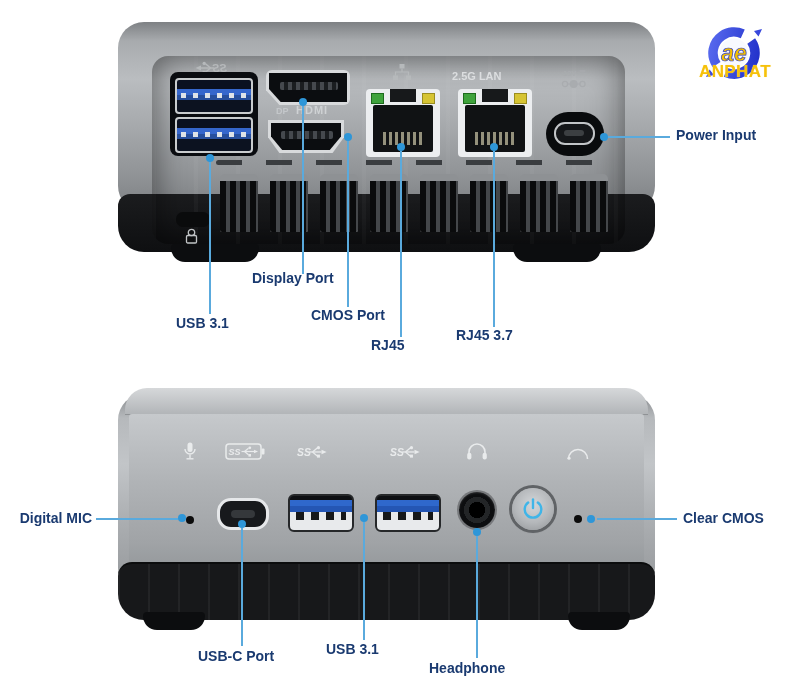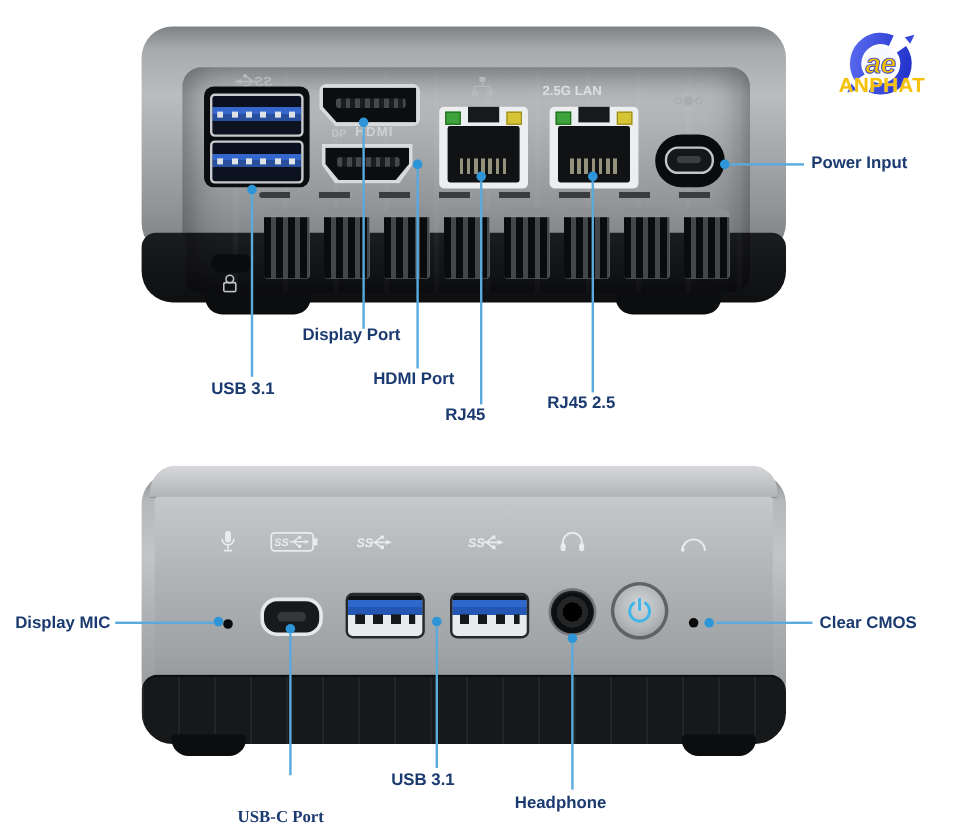--- a/index.html
+++ b/index.html
@@ -313,45 +313,45 @@
   <div class="dot" style="left:206px;top:154px;"></div>
   <div class="lv" style="left:209px;top:162px;height:152px;"></div>
   <div class="callout ctr" style="left:176px;top:315px;width:80px;">USB 3.1</div>
 
   <div class="dot" style="left:299px;top:98px;"></div>
   <div class="lv" style="left:302px;top:106px;height:168px;"></div>
   <div class="callout ctr" style="left:252px;top:270px;width:96px;">Display Port</div>
 
   <div class="dot" style="left:344px;top:133px;"></div>
   <div class="lv" style="left:347px;top:141px;height:166px;"></div>
-  <div class="callout ctr" style="left:311px;top:307px;width:84px;">HDMI Port</div>
+  <div class="callout ctr" style="left:311px;top:307px;width:84px;">CMOS Port</div>
 
   <div class="dot" style="left:397px;top:143px;"></div>
   <div class="lv" style="left:400px;top:151px;height:186px;"></div>
   <div class="callout ctr" style="left:371px;top:337px;width:60px;">RJ45</div>
 
   <div class="dot" style="left:490px;top:143px;"></div>
   <div class="lv" style="left:493px;top:151px;height:176px;"></div>
-  <div class="callout ctr" style="left:456px;top:327px;width:80px;">RJ45 2.5</div>
+  <div class="callout ctr" style="left:456px;top:327px;width:80px;">RJ45 3.7</div>
 
   <div class="dot" style="left:600px;top:133px;"></div>
   <div class="lh" style="left:608px;top:136px;width:62px;"></div>
   <div class="callout" style="left:676px;top:127px;">Power Input</div>
 
-  <div class="callout" style="left:4px;top:510px;width:88px;text-align:right;">Display MIC</div>
+  <div class="callout" style="left:4px;top:510px;width:88px;text-align:right;">Digital MIC</div>
   <div class="lh" style="left:96px;top:518px;width:82px;"></div>
   <div class="dot" style="left:178px;top:514px;"></div>
 
   <div class="dot" style="left:587px;top:515px;"></div>
   <div class="lh" style="left:597px;top:518px;width:80px;"></div>
   <div class="callout" style="left:683px;top:510px;">Clear CMOS</div>
 
   <div class="dot" style="left:238px;top:520px;"></div>
   <div class="lv" style="left:241px;top:528px;height:118px;"></div>
-  <div class="callout ctr" style="left:198px;top:674px;width:96px;font-family:Liberation Serif, serif;">USB-C Port</div>
+  <div class="callout ctr" style="left:198px;top:648px;width:96px;">USB-C Port</div>
 
   <div class="dot" style="left:360px;top:514px;"></div>
   <div class="lv" style="left:363px;top:522px;height:118px;"></div>
   <div class="callout ctr" style="left:326px;top:641px;width:80px;">USB 3.1</div>
 
   <div class="dot" style="left:473px;top:528px;"></div>
   <div class="lv" style="left:476px;top:536px;height:122px;"></div>
   <div class="callout ctr" style="left:429px;top:660px;width:96px;">Headphone</div>
 
 </div>

